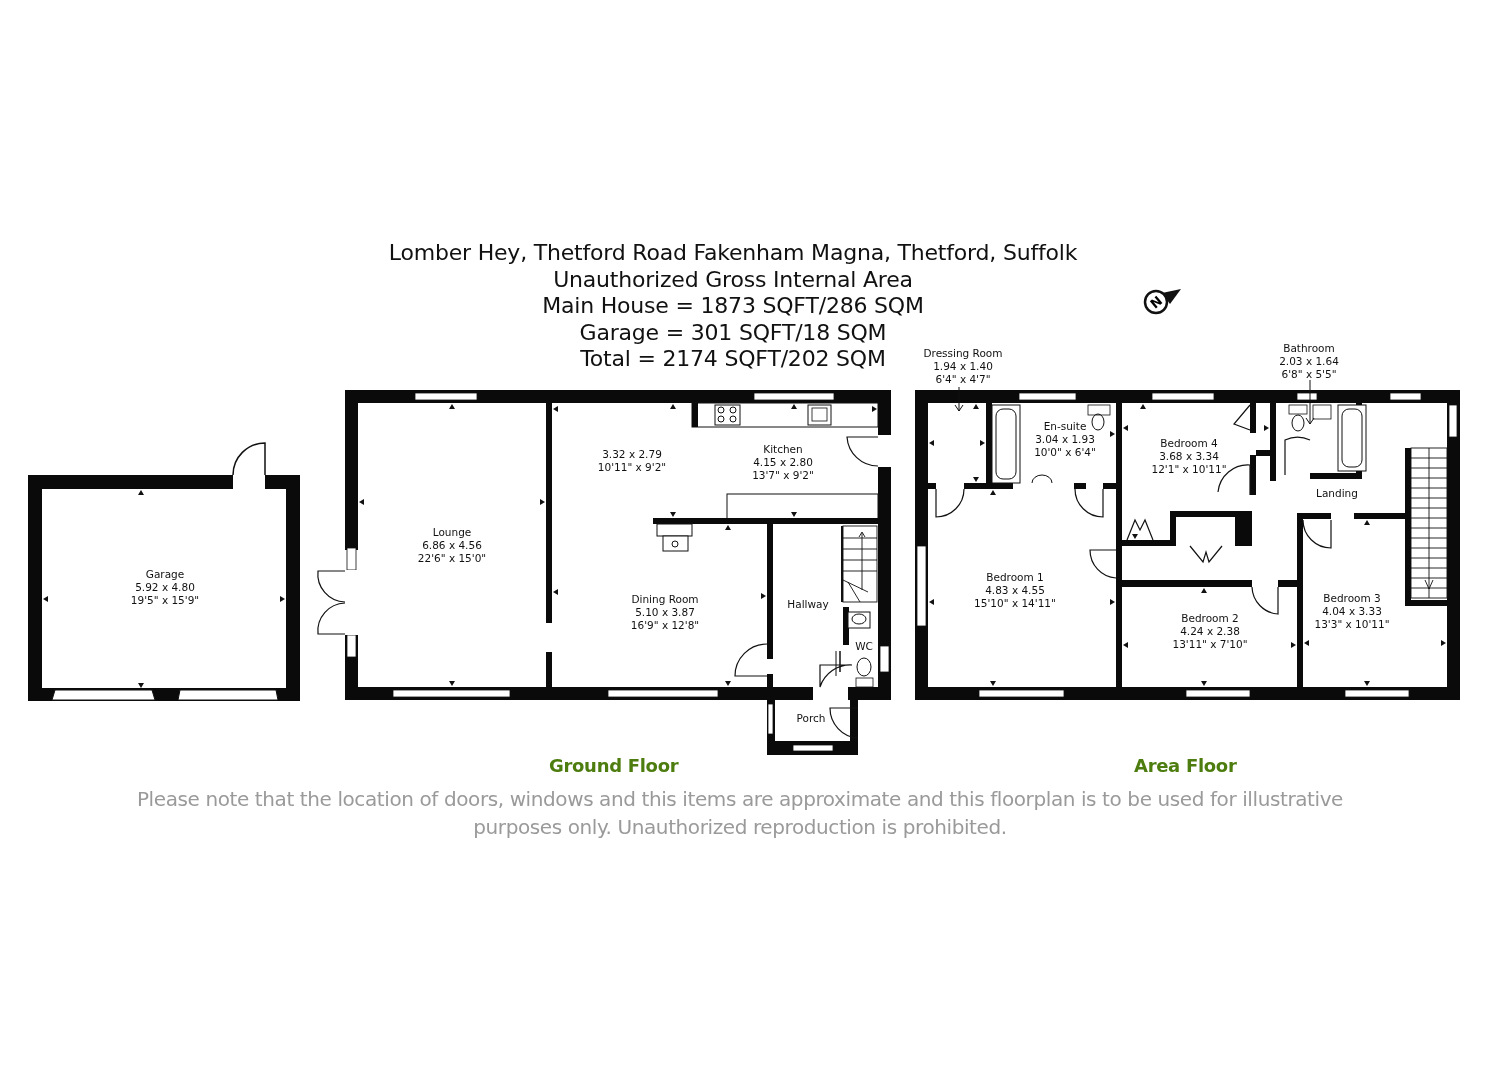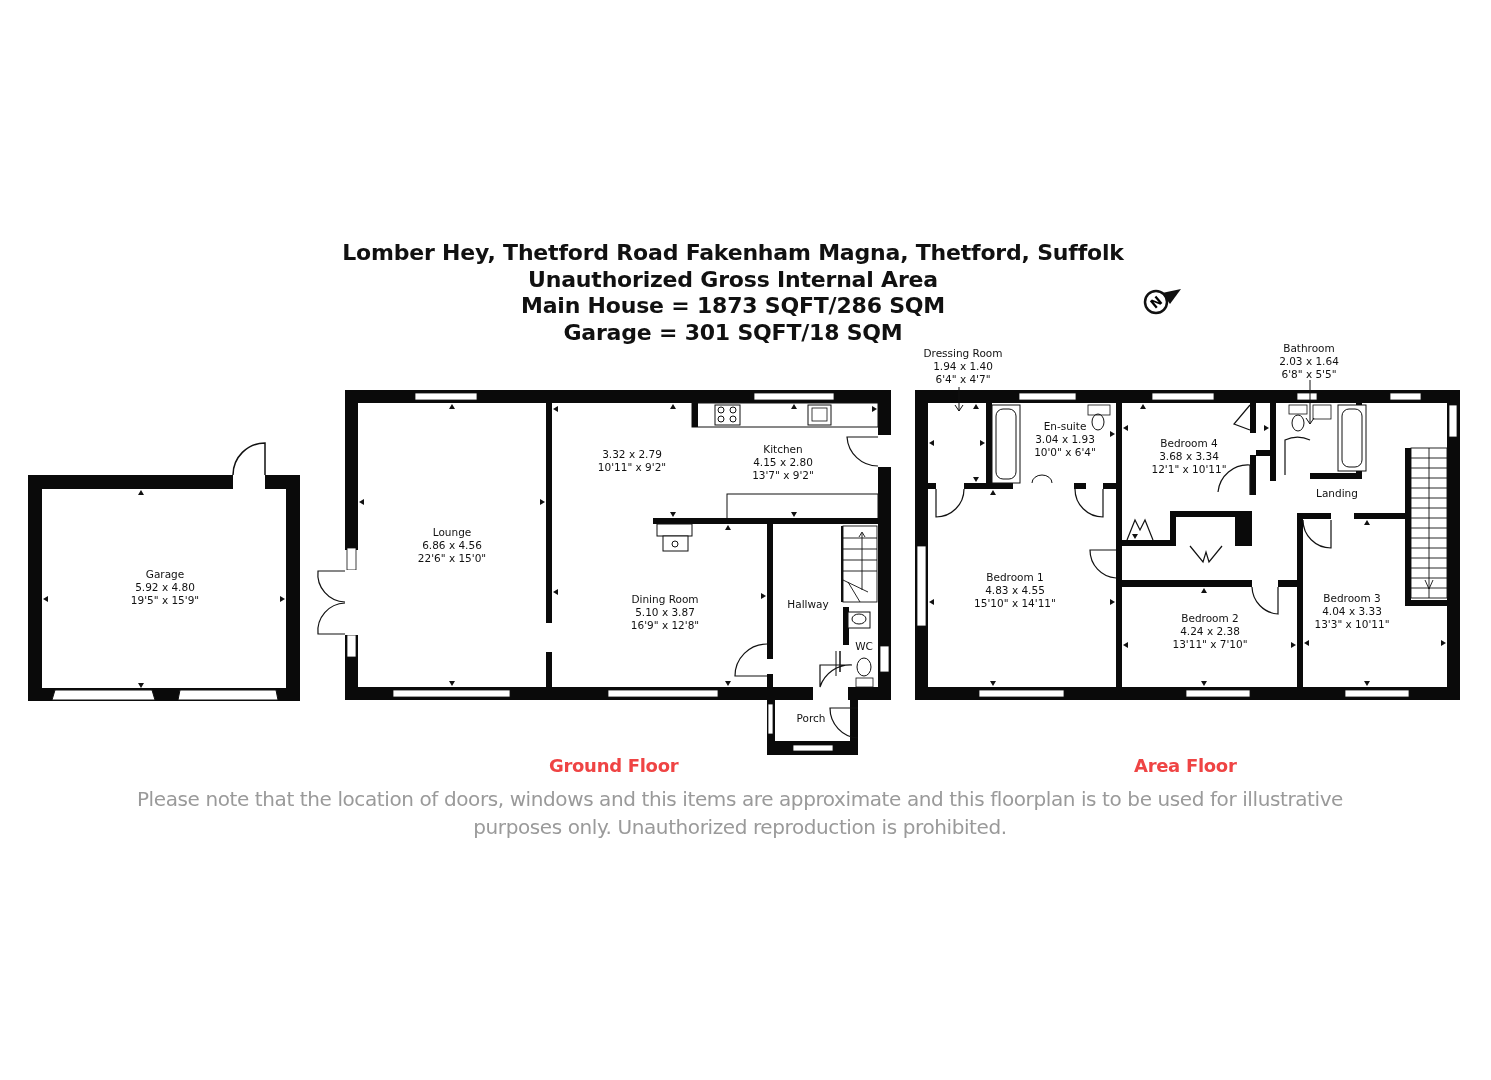--- a/index.html
+++ b/index.html
@@ -1,31 +1,32 @@
 <!DOCTYPE html>
 <html><head>
 <meta charset="utf-8">
 <style>
   html, body { margin: 0; padding: 0; background: #ffffff; }
   body { width: 1491px; height: 1080px; position: relative; overflow: hidden; font-family: "DejaVu Sans", sans-serif; color: #111; }
   .header { position: absolute; left: 0; top: 240px; width: 1466px; text-align: center; }
-  .header div { font-size: 22px; line-height: 26.5px; letter-spacing: -0.2px; color: #111; font-weight: bold; }
+  .header div { font-size: 22px; line-height: 26.5px; letter-spacing: -0.2px; color: #111; }
   #plan { position: absolute; left: 0; top: 0; }
   .room-label { font-family: "DejaVu Sans", sans-serif; font-size: 10.5px; fill: #111; text-anchor: middle; }
-  .floor-label { position: absolute; top: 755px; font-size: 18px; font-weight: bold; color: #ef4444; letter-spacing: -0.3px; }
+  .floor-label { position: absolute; top: 755px; font-size: 18px; font-weight: bold; color: #4d7c0f; letter-spacing: -0.3px; }
   .disclaimer { position: absolute; left: 60px; width: 1360px; top: 785px; text-align: center; color: #9a9a9a; font-size: 20px; line-height: 28px; letter-spacing: -0.4px; }
 </style>
 </head>
 <body>
 
 <div class="header">
   <div>Lomber Hey, Thetford Road Fakenham Magna, Thetford, Suffolk</div>
   <div>Unauthorized Gross Internal Area</div>
   <div>Main House = 1873 SQFT/286 SQM</div>
   <div>Garage = 301 SQFT/18 SQM</div>
+  <div>Total = 2174 SQFT/202 SQM</div>
 </div>
 
 <svg id="plan" width="1491" height="1080" viewBox="0 0 1491 1080" xmlns="http://www.w3.org/2000/svg">
 
   <g>
     <circle cx="1156" cy="302" r="11" fill="none" stroke="#111" stroke-width="2.5"></circle>
     <polygon points="1162,293 1181,289 1170,304" fill="#111"></polygon>
     <text x="1156" y="307" font-size="13" font-weight="bold" text-anchor="middle" transform="rotate(-40 1156 302)">N</text>
   </g>
 

